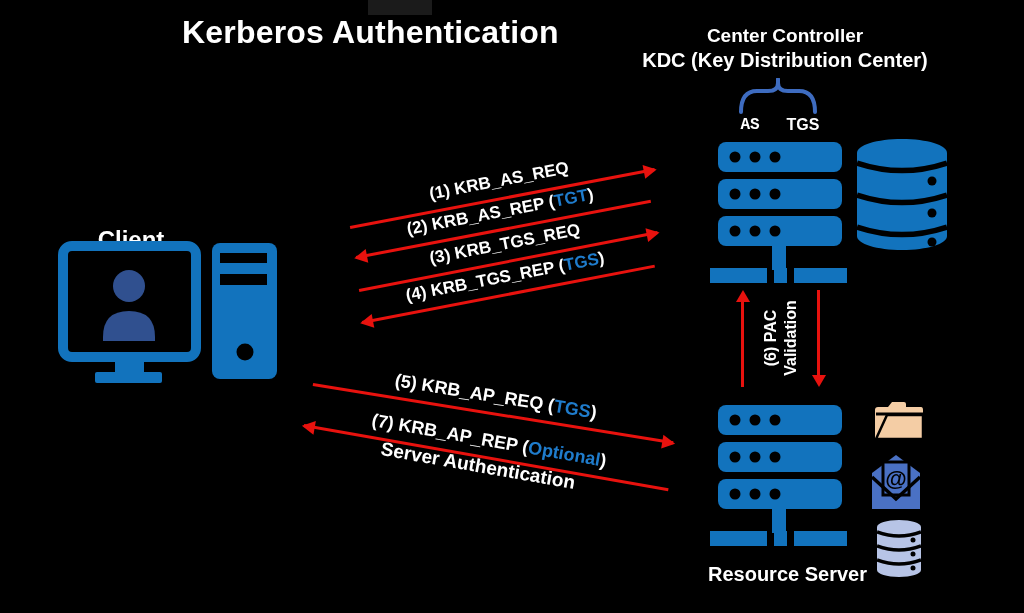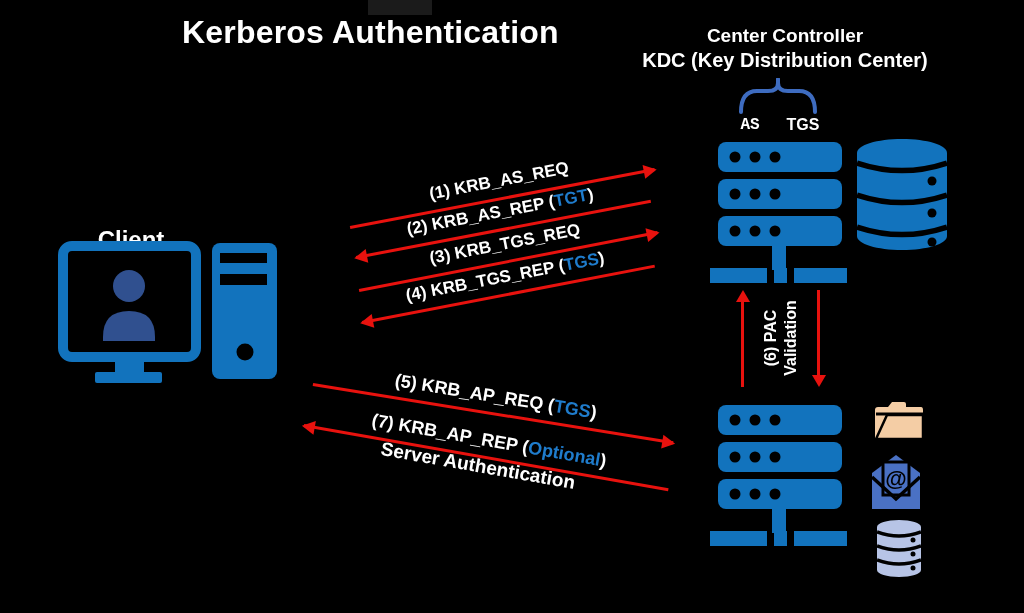--- a/index.html
+++ b/index.html
@@ -181,20 +181,21 @@
       <circle class="f-black" cx="65" cy="52" r="5.5"></circle>
     <rect class="f-accent" x="8" y="74" width="124" height="30" rx="8"></rect>
     <circle class="f-black" cx="25" cy="89" r="5.5"></circle>
       <circle class="f-black" cx="45" cy="89" r="5.5"></circle>
       <circle class="f-black" cx="65" cy="89" r="5.5"></circle>
     <rect class="f-accent" x="62" y="104" width="14" height="24"></rect>
     <rect class="f-accent" x="0" y="126" width="57" height="15"></rect>
     <rect class="f-accent" x="64" y="126" width="13" height="15"></rect>
     <rect class="f-accent" x="84" y="126" width="53" height="15"></rect>
   </svg>
+  <div class="abs ctr bold nowrap" style="left:690px;top:563px;width:195px;font-size:20px;">Resource Server</div>
 
   <svg class="abs" style="left:871px;top:400px;" width="56" height="42" viewBox="0 0 56 42">
     <path class="f-tan" d="M4,38 L4,10 Q4,7 7,7 L17,7 L21,2 L33,2 Q35,2 35,4 L35,7 L50,7 Q52,7 52,10 L52,38 Z"></path>
     <path class="s-black" style="stroke-width:3" d="M5,14 L52,14"></path>
     <path class="f-tan" stroke="#000" stroke-width="2.5" d="M5,39 L16,15 L52,15 L52,39 Z"></path>
   </svg>
 
   <svg class="abs" style="left:870px;top:453px;" width="52" height="58" viewBox="0 0 52 58">
     <path class="f-env" d="M2,20 L26,2 L50,20 L50,56 L2,56 Z"></path>
     <rect class="f-env" x="13" y="9" width="26" height="33" stroke="#000" stroke-width="3"></rect>

